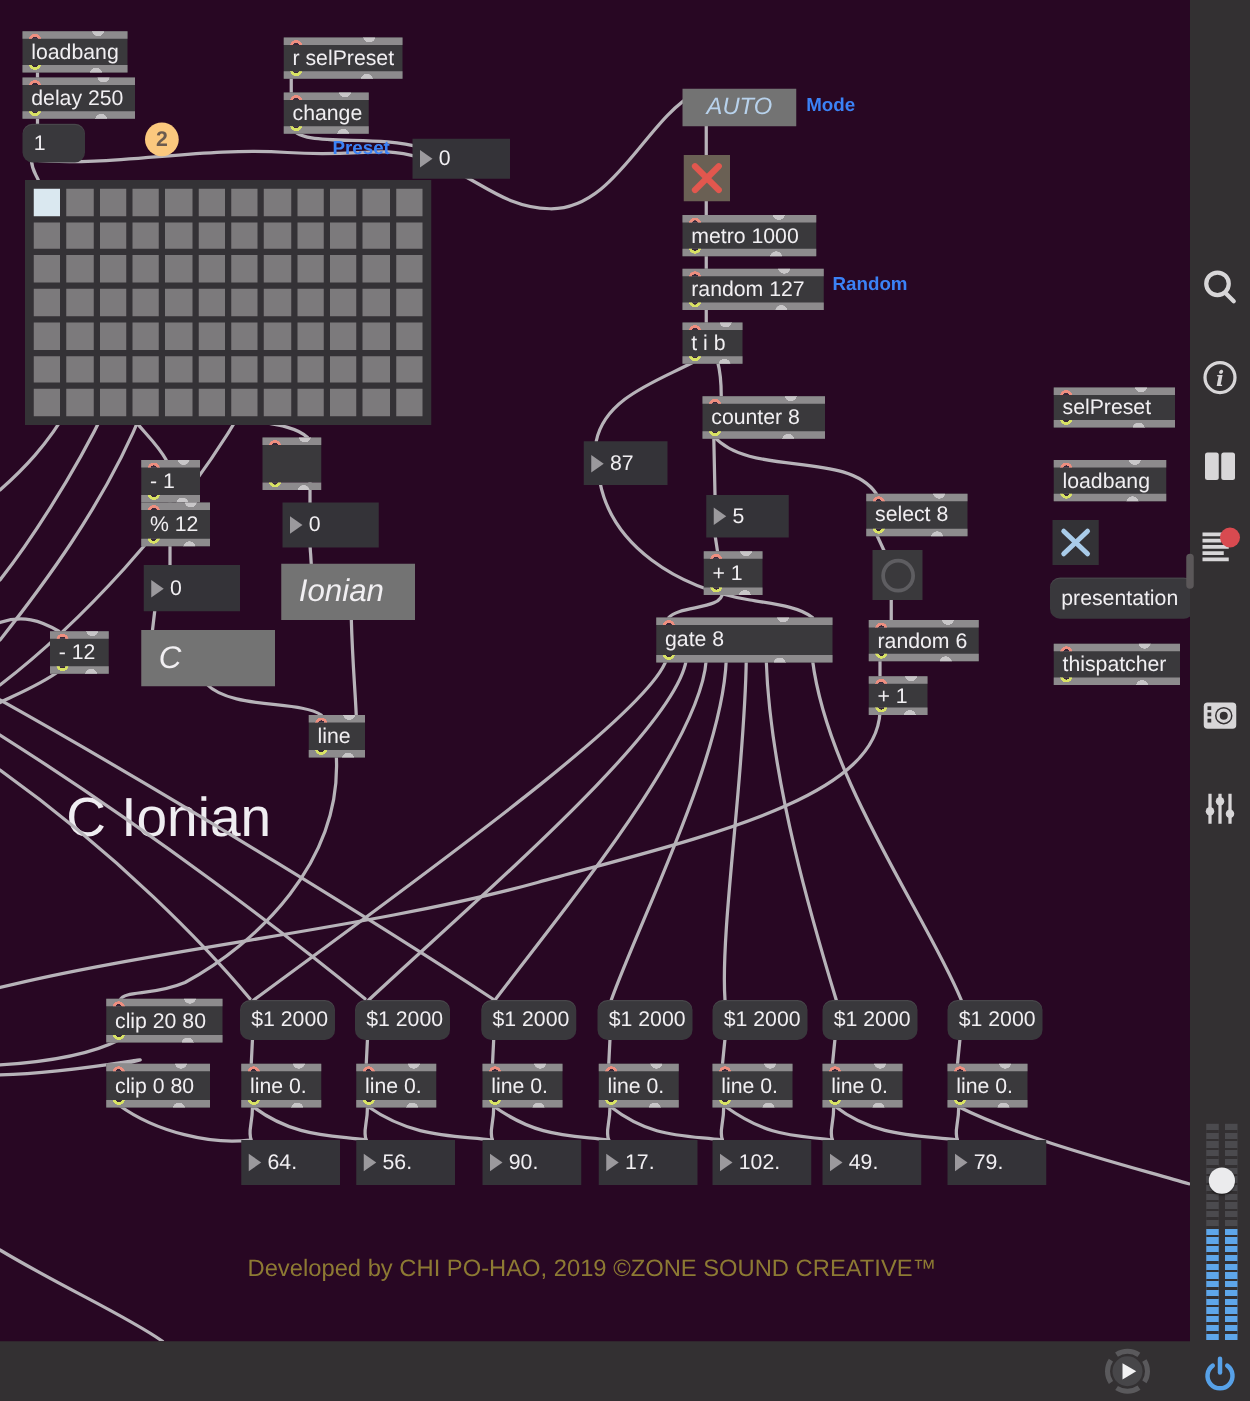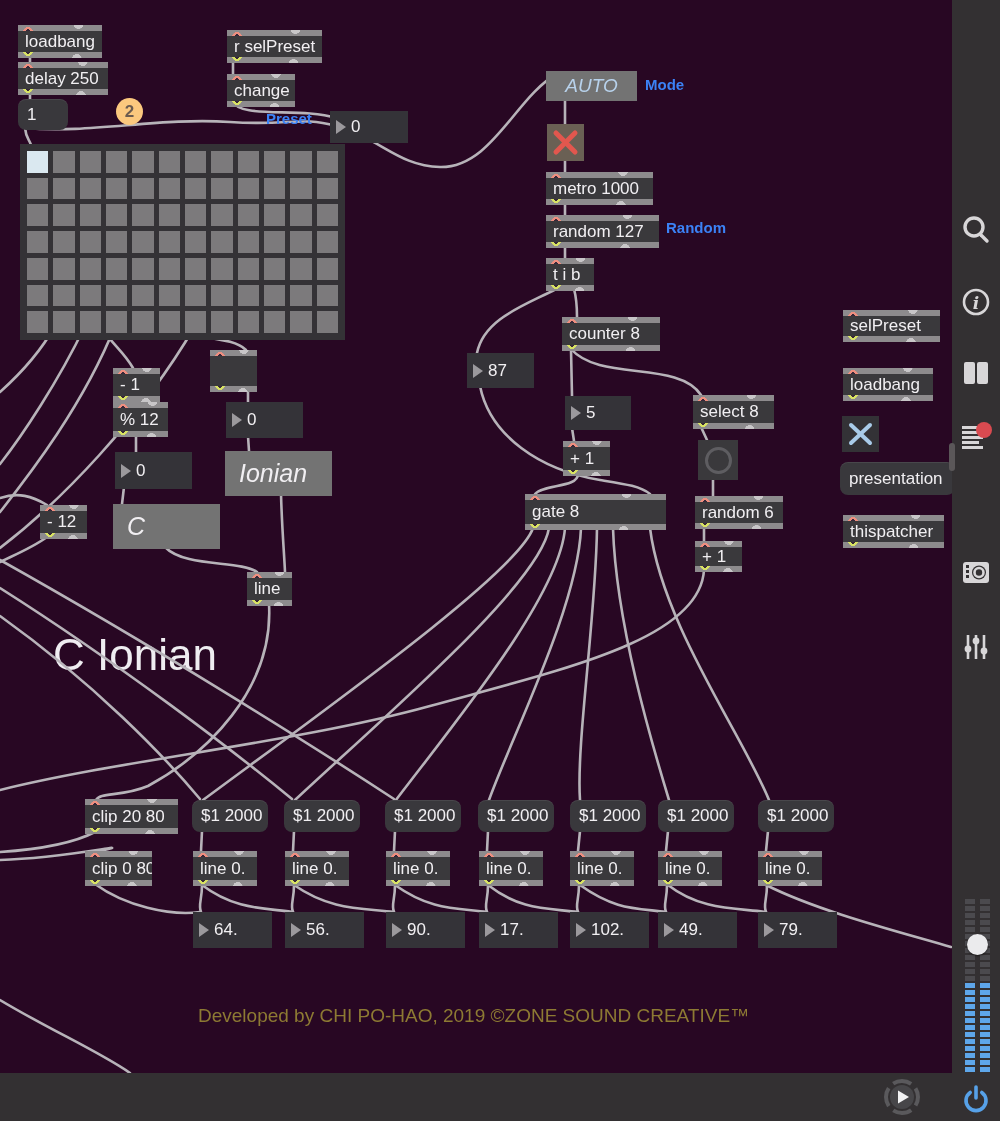--- a/index.html
+++ b/index.html
@@ -264,21 +264,21 @@
       <div class="box obj" style="left: 247px; top: 572px; width: 45px; height: 34px;">
         <div class="strip in"></div>
         <div class="lbl">line</div>
         <div class="strip out"></div>
       </div>
       <div class="box obj" style="left: 85px; top: 799px; width: 93px; height: 35px;">
         <div class="strip in"></div>
         <div class="lbl">clip 20 80</div>
         <div class="strip out"></div>
       </div>
-      <div class="box obj" style="left: 85px; top: 851px; width: 67px; height: 35px;">
+      <div class="box obj" style="left: 85px; top: 851px; width: 83px; height: 35px;">
         <div class="strip in"></div>
         <div class="lbl">clip 0 80</div>
         <div class="strip out"></div>
       </div>
       <div class="box msg" style="left: 192px; top: 800px; width: 76px; height: 32px;">$1 2000</div>
       <div class="box msg" style="left: 284px; top: 800px; width: 76px; height: 32px;">$1 2000</div>
       <div class="box msg" style="left: 385px; top: 800px; width: 76px; height: 32px;">$1 2000</div>
       <div class="box msg" style="left: 478px; top: 800px; width: 76px; height: 32px;">$1 2000</div>
       <div class="box msg" style="left: 570px; top: 800px; width: 76px; height: 32px;">$1 2000</div>
       <div class="box msg" style="left: 658px; top: 800px; width: 76px; height: 32px;">$1 2000</div>

